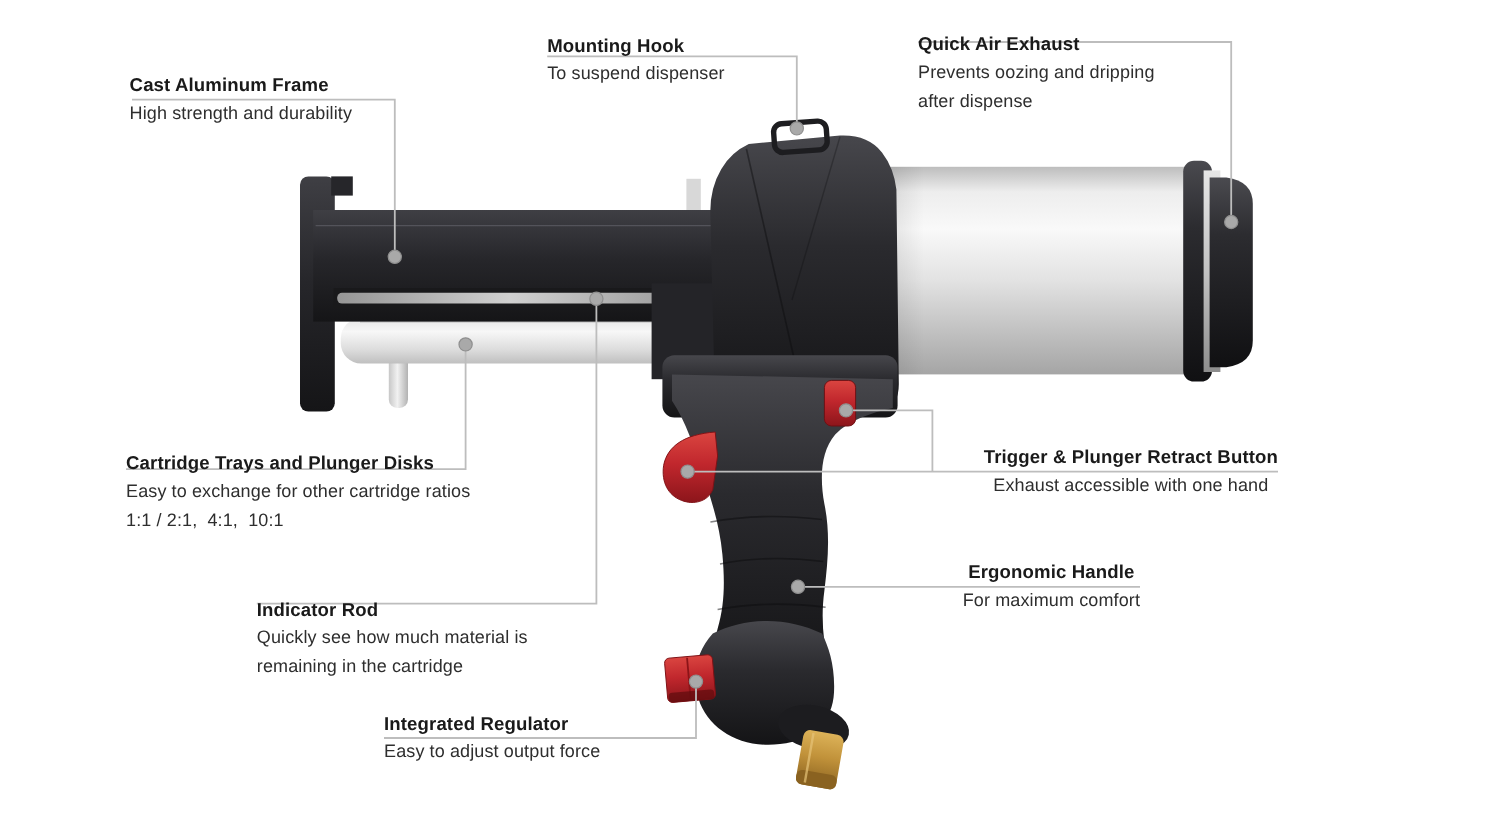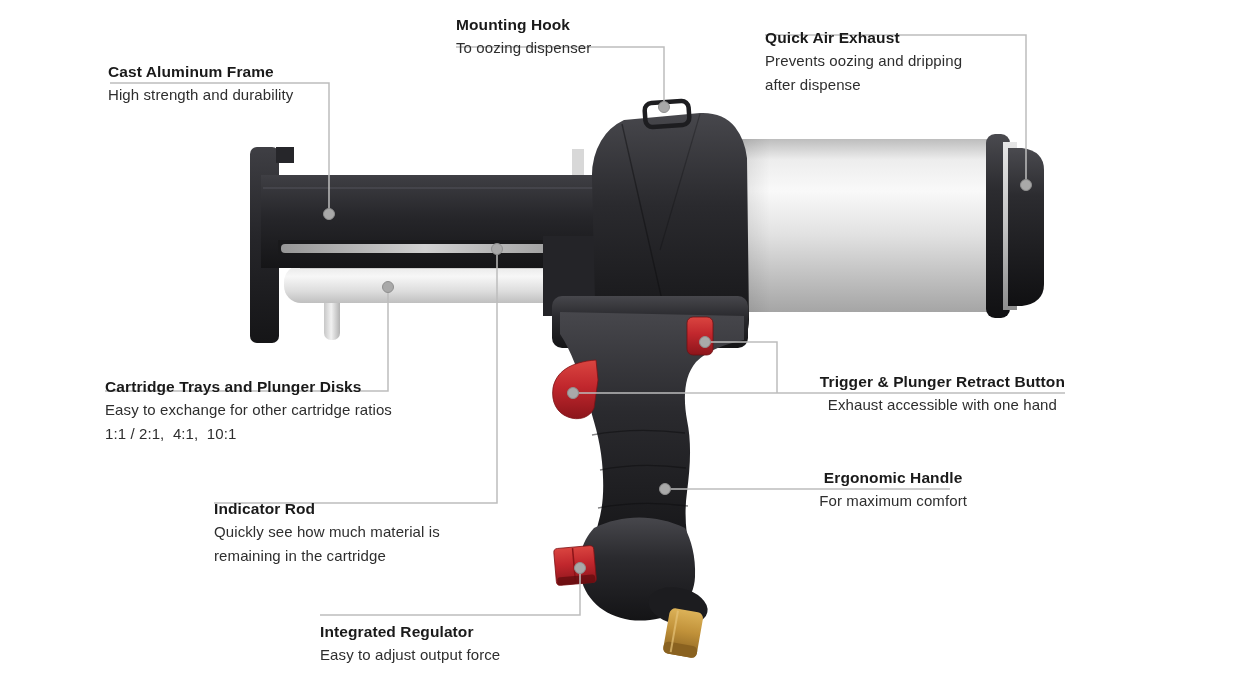--- a/index.html
+++ b/index.html
@@ -11,27 +11,27 @@
   .callout{position:absolute;}
   .callout .t{
     font-size:15.5px;font-weight:bold;color:#1a1a1a;line-height:22px;height:22px;
     white-space:pre;letter-spacing:0.1px;
   }
   .callout .d{
     font-size:15px;color:#2e2e2e;line-height:24px;white-space:pre;letter-spacing:0.1px;
   }
   .r{text-align:center;}
   .lbl-frame{left:108px;top:61px;}
-  .lbl-hook{left:456px;top:14px;}
+  .lbl-hook{left:456px;top:28px;}
   .lbl-exhaust{left:765px;top:27px;}
   .lbl-trays{left:105px;top:376px;}
   .lbl-indicator{left:214px;top:498px;}
   .lbl-trigger{right:193px;top:371px;}
-  .lbl-handle{right:291px;top:467px;}
-  .lbl-regulator{left:320px;top:593px;margin-top:28px;}
+  .lbl-handle{right:308px;top:467px;}
+  .lbl-regulator{left:320px;top:593px;}
 </style>
 </head>
 <body>
 
 <div id="canvas">
 
   <svg id="art" width="1258" height="683" viewBox="0 0 1258 683">
     <defs>
       <linearGradient id="gDark" x1="0" y1="0" x2="0" y2="1">
         <stop offset="0" stop-color="#3f3f44"></stop>
@@ -177,21 +177,21 @@
     </g>
   </svg>
 
   <div class="callout lbl-frame">
     <div class="t">Cast Aluminum Frame</div>
     <div class="d">High strength and durability</div>
   </div>
 
   <div class="callout lbl-hook">
     <div class="t">Mounting Hook</div>
-    <div class="d">To oozing dispenser</div>
+    <div class="d">To suspend dispenser</div>
   </div>
 
   <div class="callout lbl-exhaust">
     <div class="t">Quick Air Exhaust</div>
     <div class="d">Prevents oozing and dripping</div>
     <div class="d">after dispense</div>
   </div>
 
   <div class="callout lbl-trays">
     <div class="t">Cartridge Trays and Plunger Disks</div>

